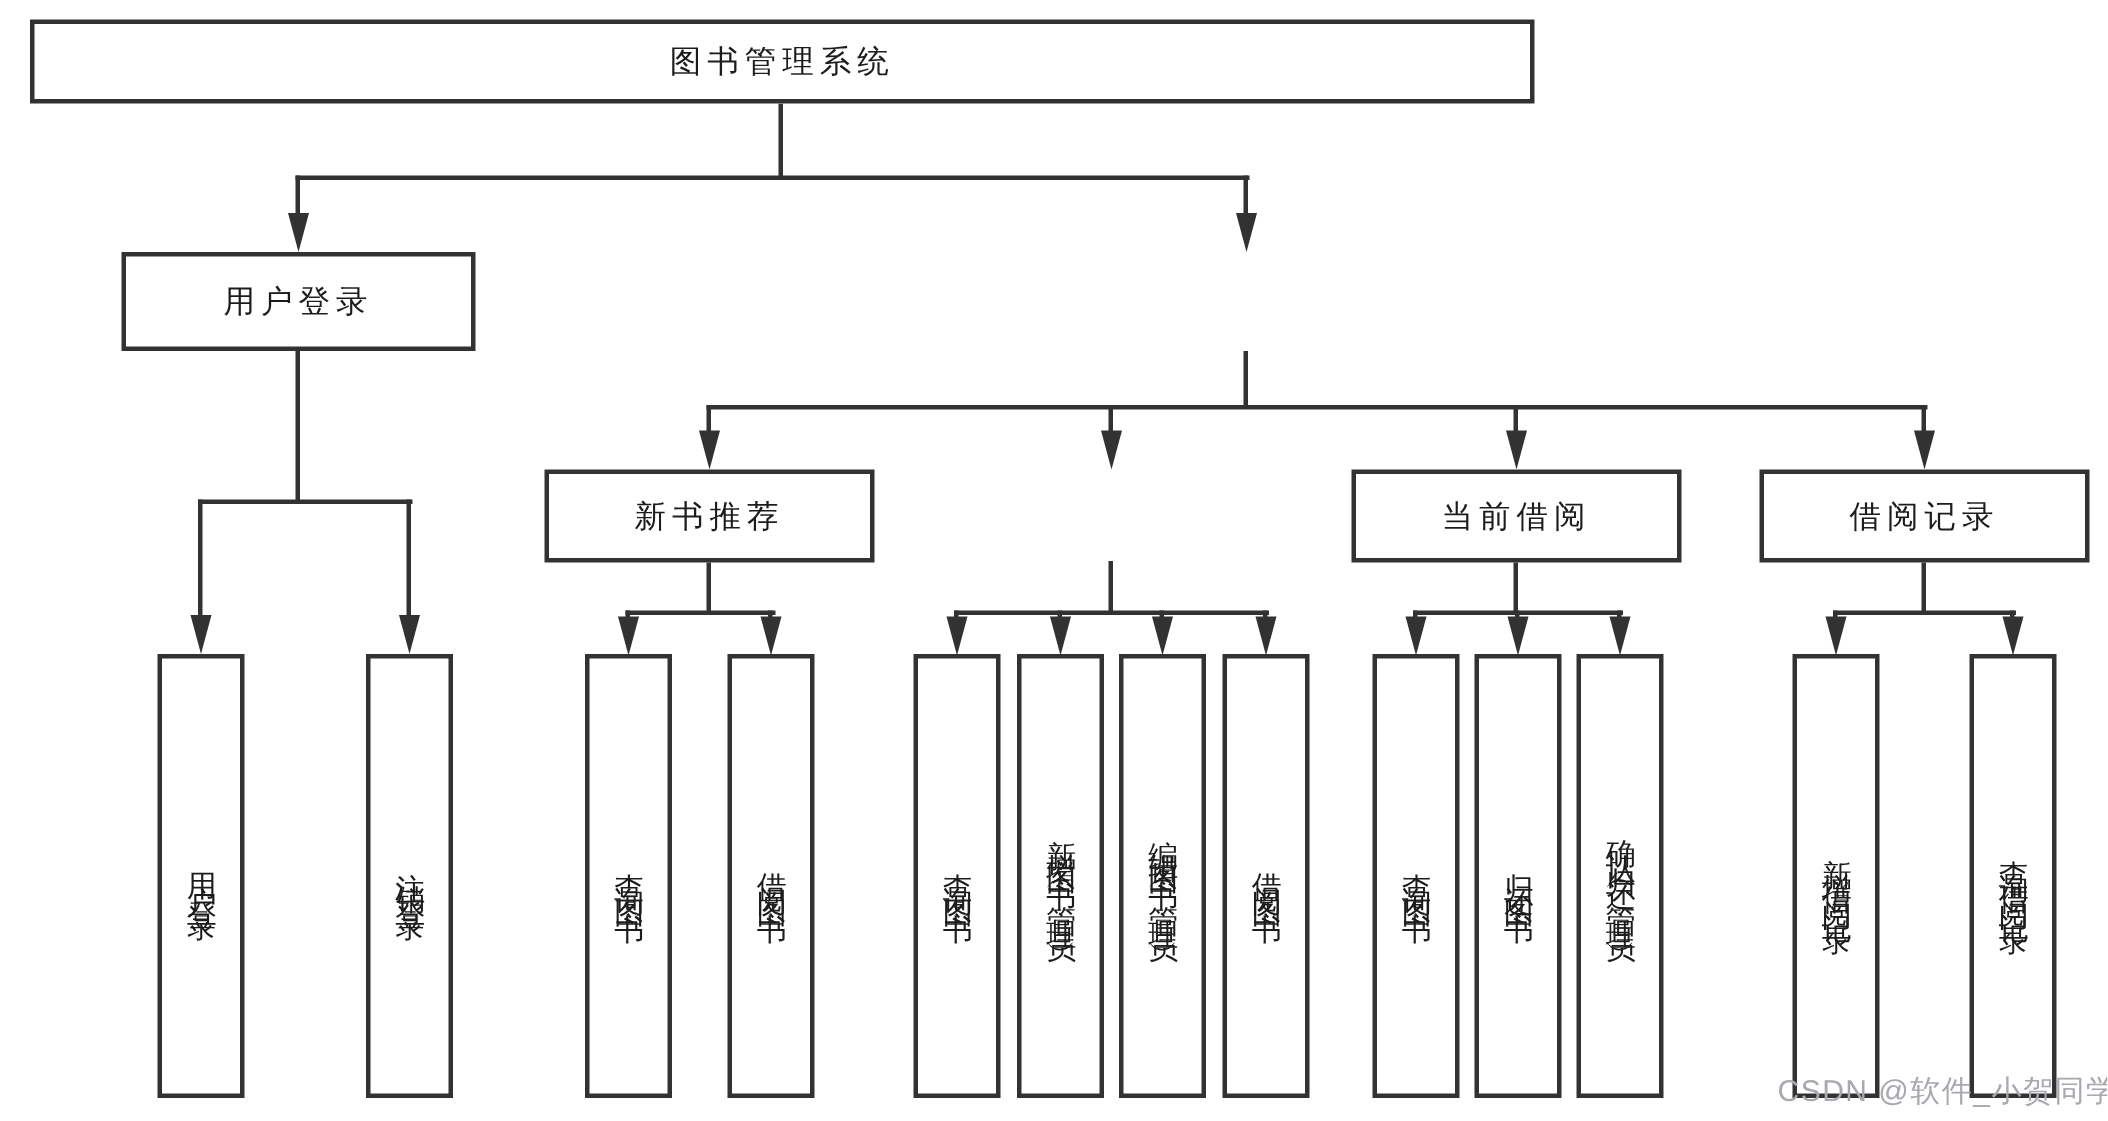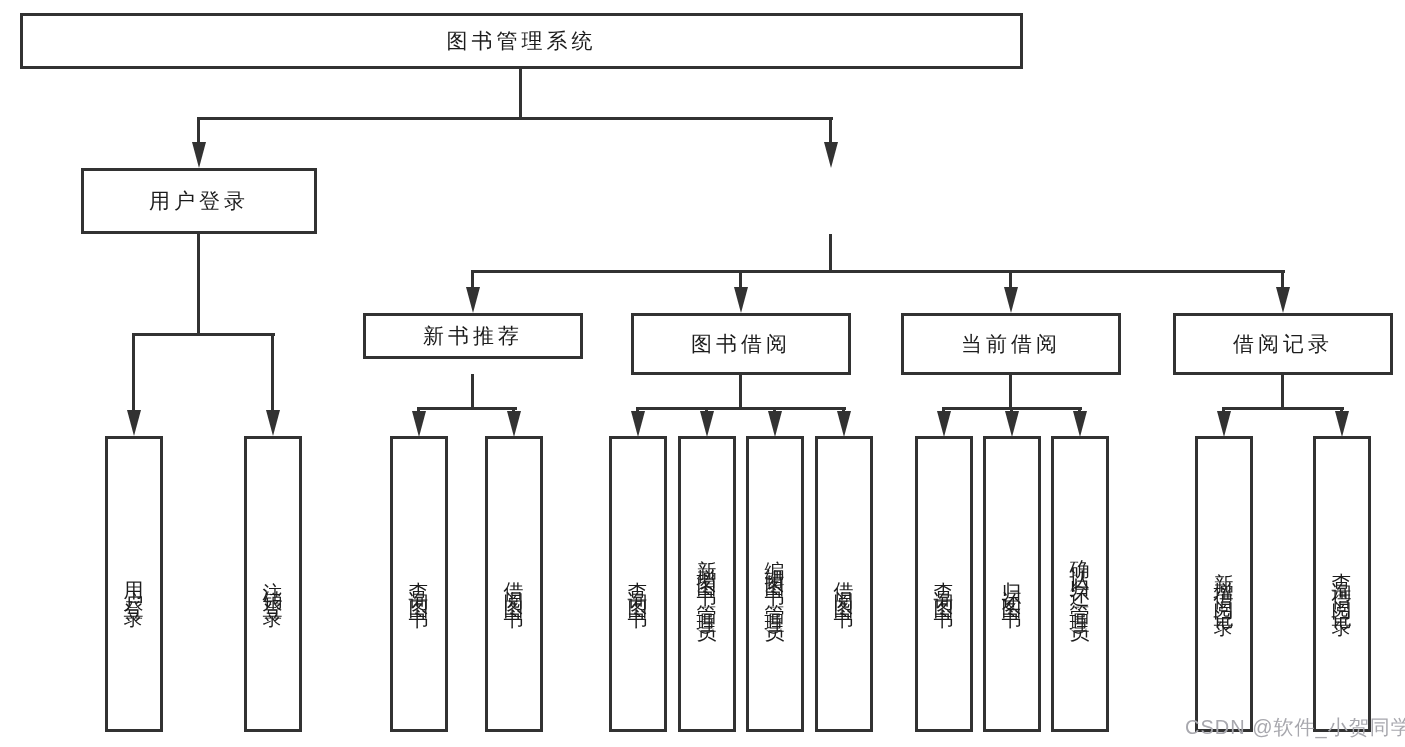--- a/index.html
+++ b/index.html
@@ -63,25 +63,22 @@
   <div class="lh" style="left:471px;top:270px;width:814px"></div>
   <div class="lv" style="left:471px;top:270px;height:18px"></div>
   <div class="arr" style="left:466px;top:287px"></div>
   <div class="lv" style="left:739px;top:270px;height:18px"></div>
   <div class="arr" style="left:734px;top:287px"></div>
   <div class="lv" style="left:1009px;top:270px;height:18px"></div>
   <div class="arr" style="left:1004px;top:287px"></div>
   <div class="lv" style="left:1281px;top:270px;height:18px"></div>
   <div class="arr" style="left:1276px;top:287px"></div>
 
-  <div class="box h" style="left:363px;top:313px;width:220px;height:46px">
+  <div class="box h" style="left:363px;top:313px;width:220px;height:62px">
     <span class="lbl">新书推荐</span>
-  </div>
-  <div class="box h" style="left:631px;top:313px;width:220px;height:62px">
-    <span class="lbl">图书借阅</span>
   </div>
   <div class="box h" style="left:901px;top:313px;width:220px;height:62px">
     <span class="lbl">当前借阅</span>
   </div>
   <div class="box h" style="left:1173px;top:313px;width:220px;height:62px">
     <span class="lbl">借阅记录</span>
   </div>
 
   <div class="lv" style="left:471px;top:374px;height:34px"></div>
   <div class="lh" style="left:417px;top:407px;width:100px"></div>

